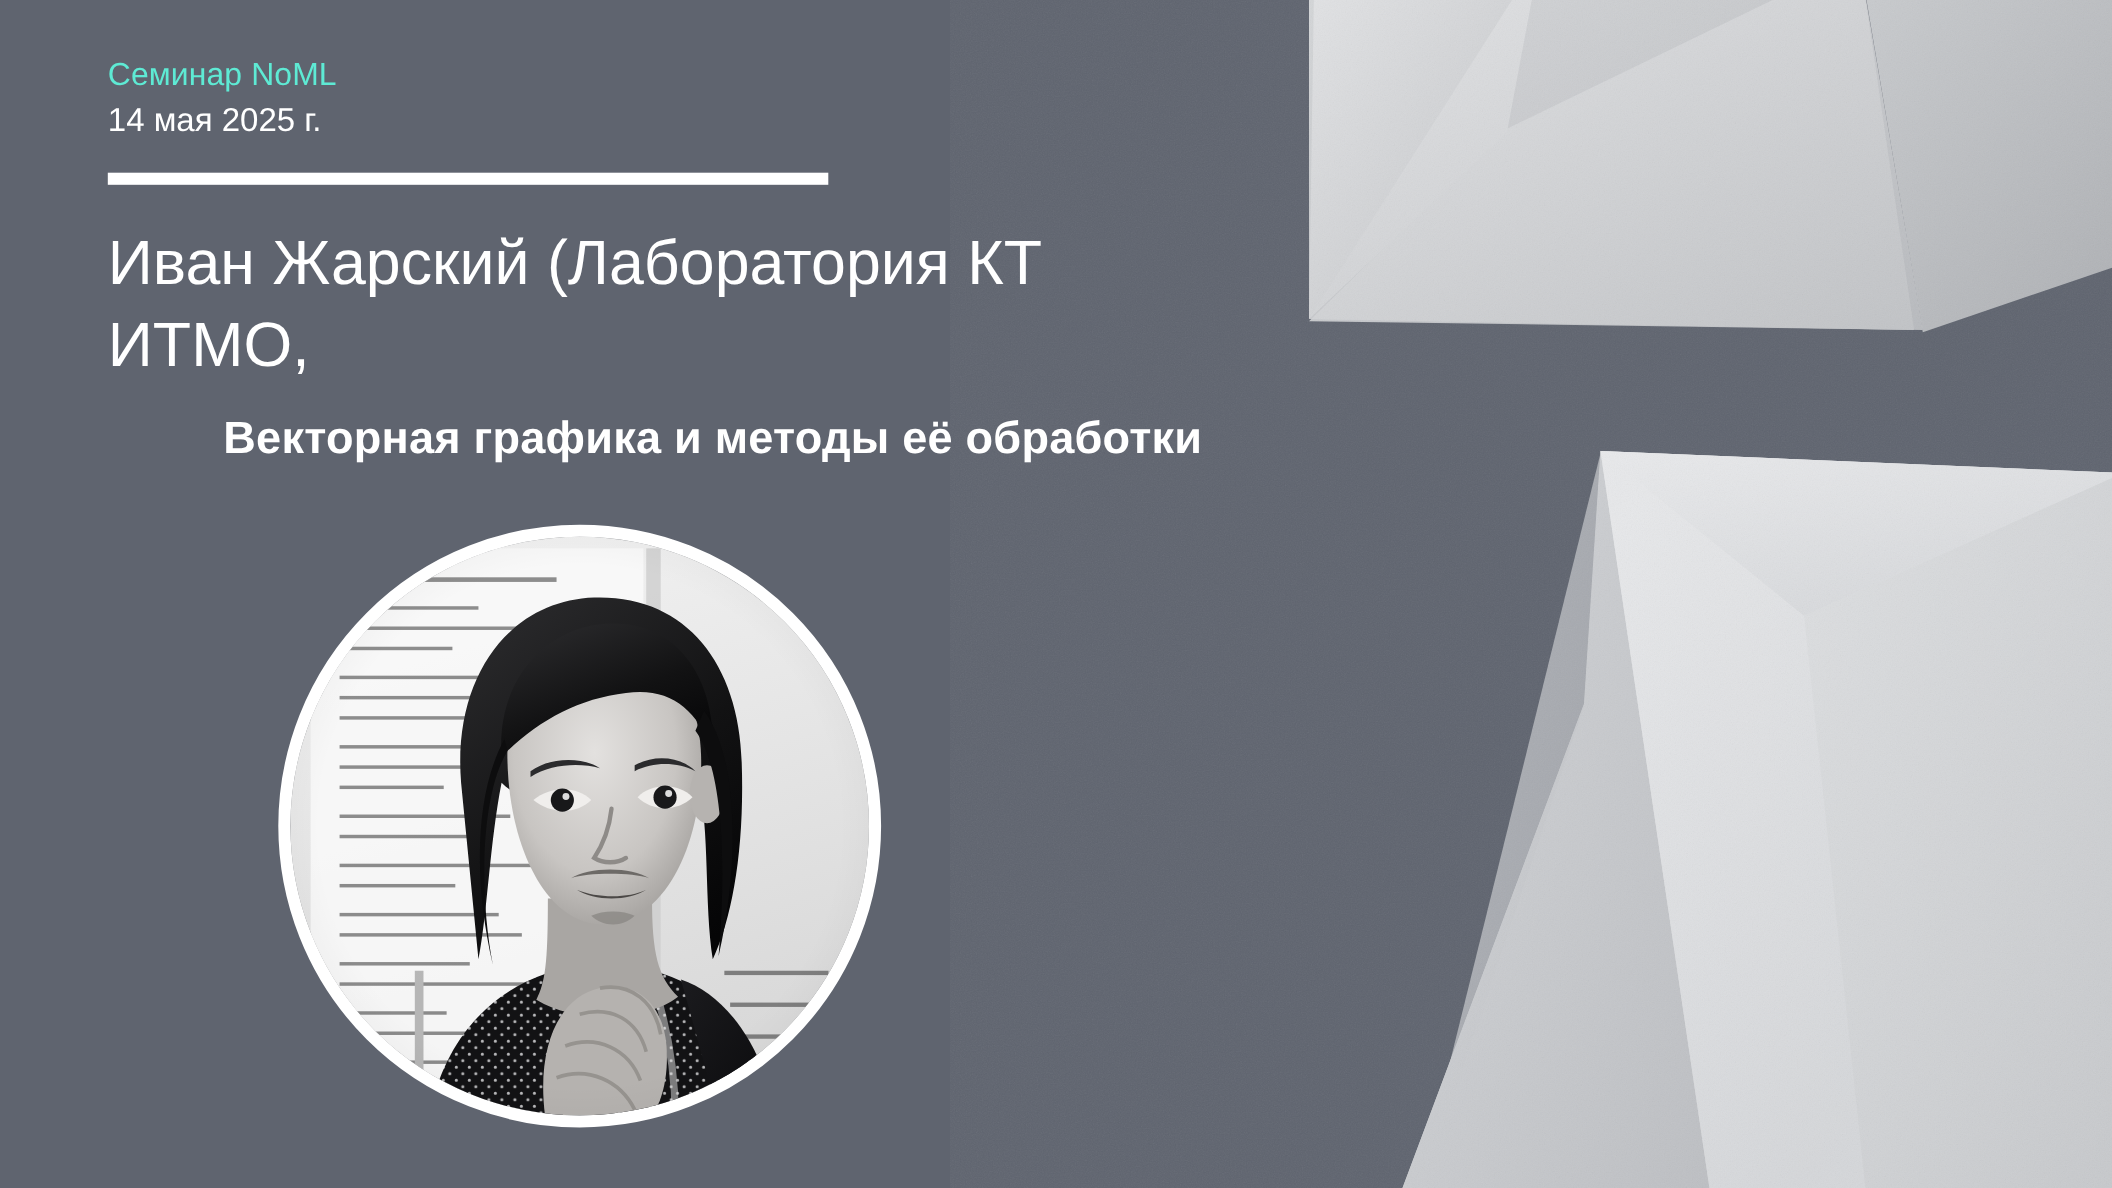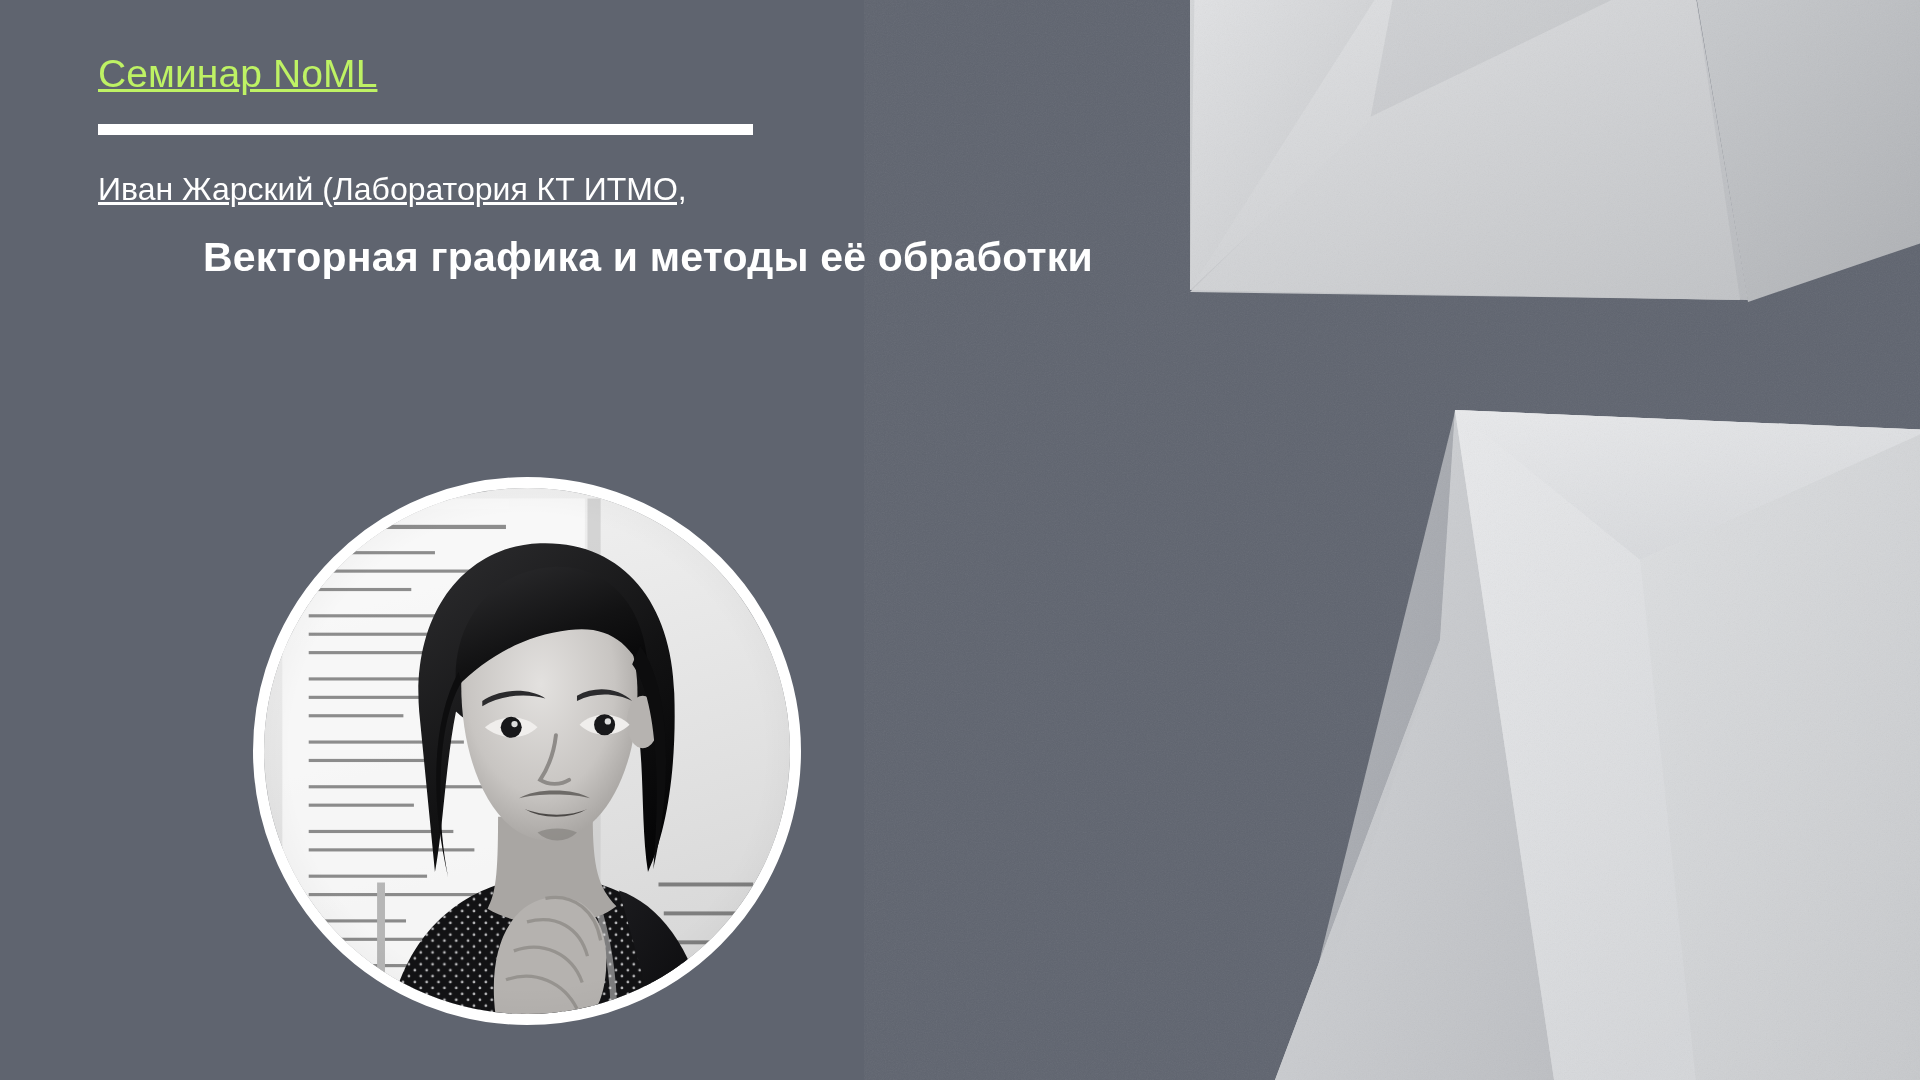--- a/index.html
+++ b/index.html
@@ -23,49 +23,47 @@
     pointer-events:none;
   }
 
   
   .text-block {
     position:absolute;
     left:98px; top:52px;
     width:1100px;
   }
   .seminar-name {
-    font-size:39px;
+    font-size:29px;
     font-weight:400;
-    color:#bef264;
+    color:#5eead4;
     letter-spacing:.1px;
     line-height:1.12;
     white-space:nowrap;
-    text-decoration:underline;
   }
   .seminar-date {
     font-size:30px;
     font-weight:400;
     color:#ffffff;
     line-height:1.3;
     margin-top:6px;
     white-space:nowrap;
   }
   .divider {
     width:655px; height:11px;
     background:#ffffff;
     margin-top:28px;
   }
   .speaker {
     margin-top:34px;
-    font-size:32px;
+    font-size:57px;
     font-weight:400;
     color:#ffffff;
     line-height:1.30;
     max-width:1010px;
-    text-decoration:underline;
   }
   .talk-title {
     margin-top:22px;
     font-size:41px;
     font-weight:700;
     color:#ffffff;
     line-height:1.25;
     letter-spacing:.2px;
     white-space:nowrap;
     text-align:center;
@@ -150,20 +148,21 @@
 
     <g filter="url(#grain)" opacity="0.09">
       <rect x="960" y="0" width="960" height="1080"></rect>
     </g>
   </svg>
 
   <div class="text-block">
 
     <div class="seminar-name">Семинар NoML</div>
 
+    <div class="seminar-date">14 мая 2025 г.</div>
 
     <div class="divider"></div>
 
     <div class="speaker">
       <div>Иван Жарский (Лаборатория КТ ИТМО,</div>
     </div>
 
     <div class="talk-title">Векторная графика и методы её обработки</div>
   </div>
 

